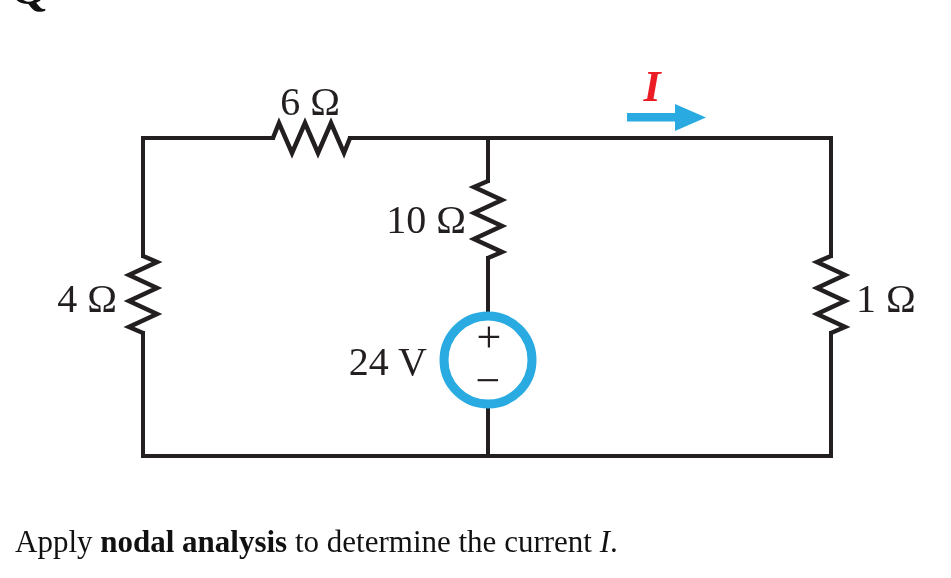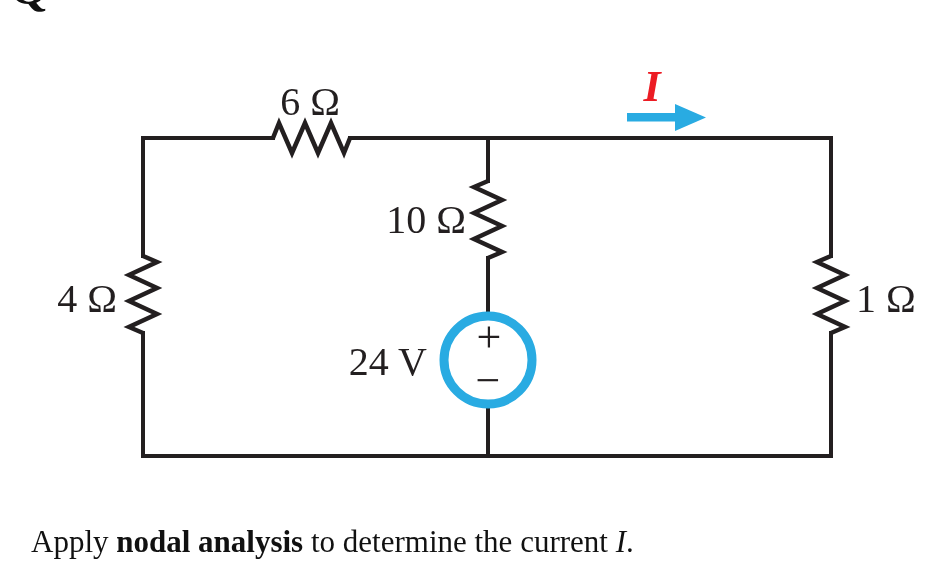--- a/index.html
+++ b/index.html
@@ -43,21 +43,21 @@
     font-weight: bold;
   }
   .qfrag {
     font-family: "Liberation Serif", serif;
     font-size: 48px;
     font-weight: bold;
     fill: #111111;
   }
   .caption {
     position: absolute;
-    left: 31px;
+    left: 15px;
     top: 524px;
     font-size: 31px;
     color: #111111;
     white-space: nowrap;
   }
   .caption .b { font-weight: bold; }
   .caption .i { font-style: italic; }
 </style>
 </head>
 <body>

